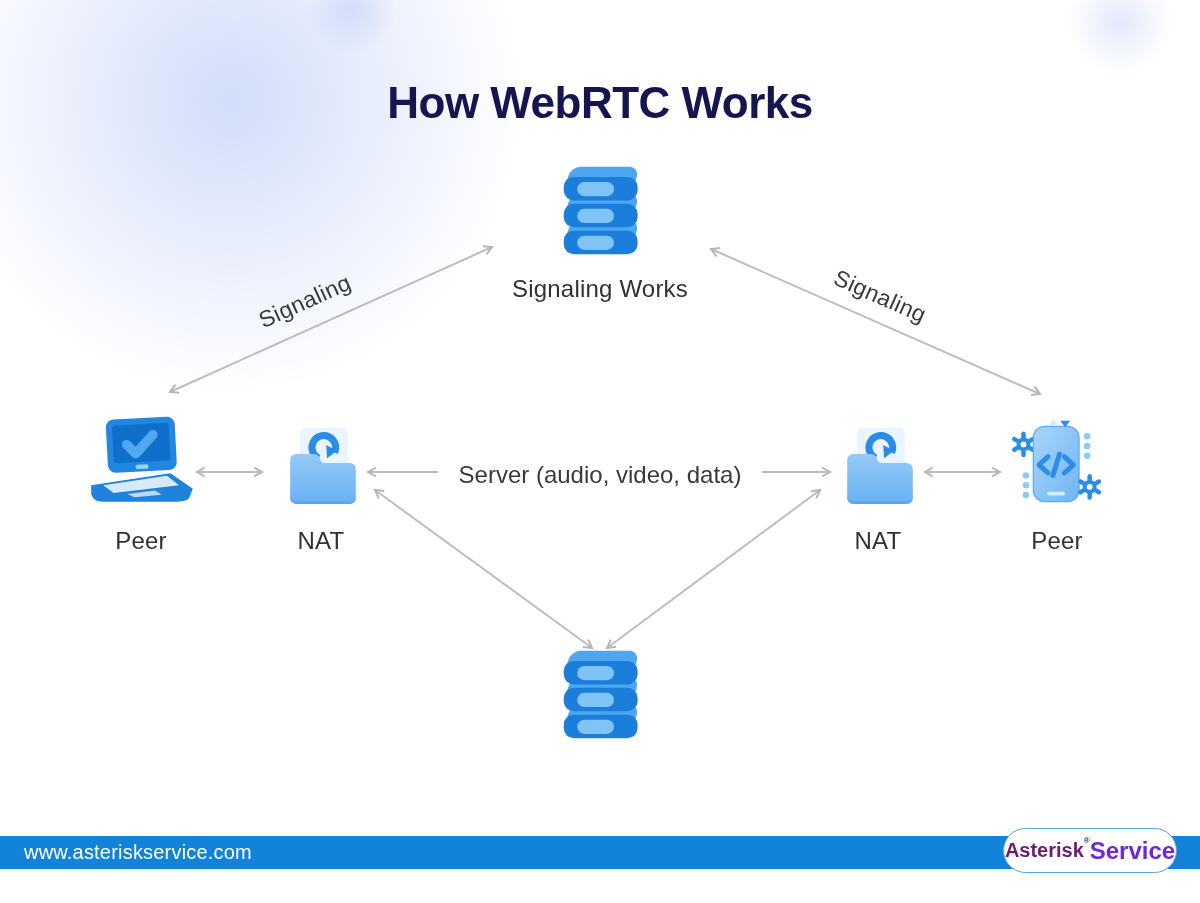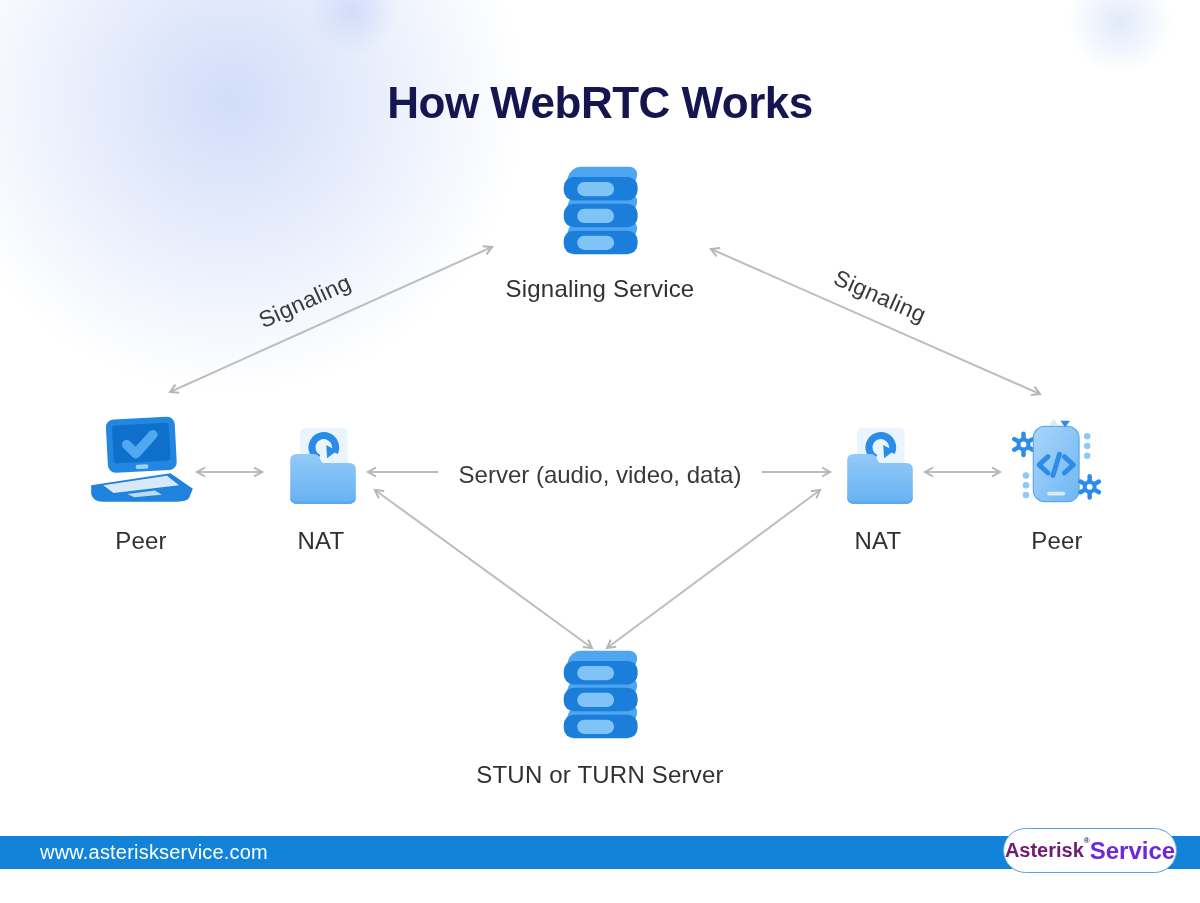--- a/index.html
+++ b/index.html
@@ -35,21 +35,21 @@
   .rot-right{left:780px;top:283px;transform:rotate(23.8deg);}
   .media-label{
     position:absolute;left:400px;top:461px;width:400px;text-align:center;
     font-size:24px;font-weight:500;color:#3a3a3a;white-space:nowrap;
   }
   .footer-bar{
     position:absolute;left:0;top:836px;width:1200px;height:33px;
     background:#1283d9;
   }
   .footer-url{
-    position:absolute;left:40px;top:0;height:33px;line-height:33px;
+    position:absolute;left:24px;top:0;height:33px;line-height:33px;
     color:#ffffff;font-size:20px;letter-spacing:.2px;
   }
   .logo-pill{
     position:absolute;left:1003px;top:828px;width:174px;height:45px;
     background:#ffffff;border:1.5px solid #54a5e8;border-radius:24px;
     display:flex;align-items:center;justify-content:center;
     box-sizing:border-box;white-space:nowrap;
   }
   .logo-a{font-size:20px;font-weight:700;color:#701a75;}
   .logo-r{font-size:8px;font-weight:700;color:#1b2a6b;vertical-align:top;line-height:10px;align-self:flex-start;margin-top:7px;}
@@ -95,21 +95,21 @@
         <rect x="10" y="12" width="88" height="28" rx="12" fill="#1b7edb"></rect>
         <rect x="26" y="18" width="44" height="17" rx="8.5" fill="#7fc3f7"></rect>
       </g>
       <g transform="translate(4,0)">
         <rect x="18" y="0" width="82" height="26" rx="12" fill="#4ea6f0" transform="skewX(-14)"></rect>
         <rect x="10" y="12" width="88" height="28" rx="12" fill="#1b7edb"></rect>
         <rect x="26" y="18" width="44" height="17" rx="8.5" fill="#7fc3f7"></rect>
       </g>
     </svg>
   </div>
-  <div class="node-label" style="left:440px;top:275px;width:320px;">Signaling Service</div>
+  <div class="node-label" style="left:440px;top:275px;width:320px;">Signaling Works</div>
 
   <div class="icon" style="left:86px;top:414px;">
     <svg width="112" height="96" viewBox="0 0 130 110">
       <g transform="rotate(-3 65 50)">
         <rect x="25" y="4" width="80" height="62" rx="9" fill="#2187e0"></rect>
         <rect x="32" y="11" width="66" height="44" rx="4" fill="#0f70cb"></rect>
         <path d="M48 34 l10 11 l21 -21" stroke="#4fa8f0" stroke-width="11" fill="none" stroke-linecap="round" stroke-linejoin="round"></path>
         <rect x="57" y="58" width="15" height="5" rx="2.5" fill="#9dd0f7"></rect>
       </g>
       <path d="M6 82 L98 68 L124 86 L120 96 Q118 101 106 101 L20 101 Q8 101 6 92 Z" fill="#1f82dc"></path>
@@ -218,21 +218,20 @@
         <rect x="10" y="12" width="88" height="28" rx="12" fill="#1b7edb"></rect>
         <rect x="26" y="18" width="44" height="17" rx="8.5" fill="#7fc3f7"></rect>
       </g>
       <g transform="translate(4,0)">
         <rect x="18" y="0" width="82" height="26" rx="12" fill="#4ea6f0" transform="skewX(-14)"></rect>
         <rect x="10" y="12" width="88" height="28" rx="12" fill="#1b7edb"></rect>
         <rect x="26" y="18" width="44" height="17" rx="8.5" fill="#7fc3f7"></rect>
       </g>
     </svg>
   </div>
-  <div class="node-label" style="left:420px;top:761px;width:360px;">STUN or TURN Server</div>
 
   <div class="footer-bar">
     <span class="footer-url">www.asteriskservice.com</span>
   </div>
   <div class="logo-pill">
     <span class="logo-a">Asterisk</span>
     <span class="logo-r">®</span>
     <span class="logo-s">Service</span>
   </div>
 

